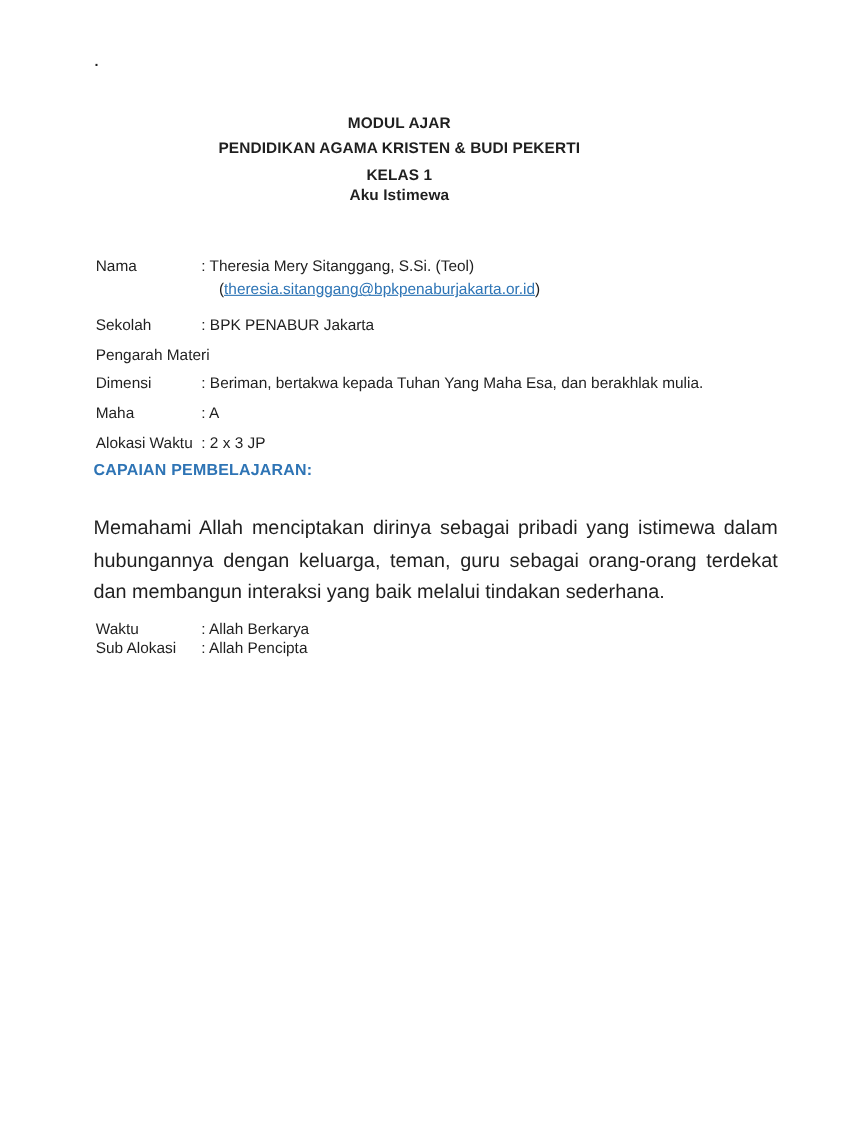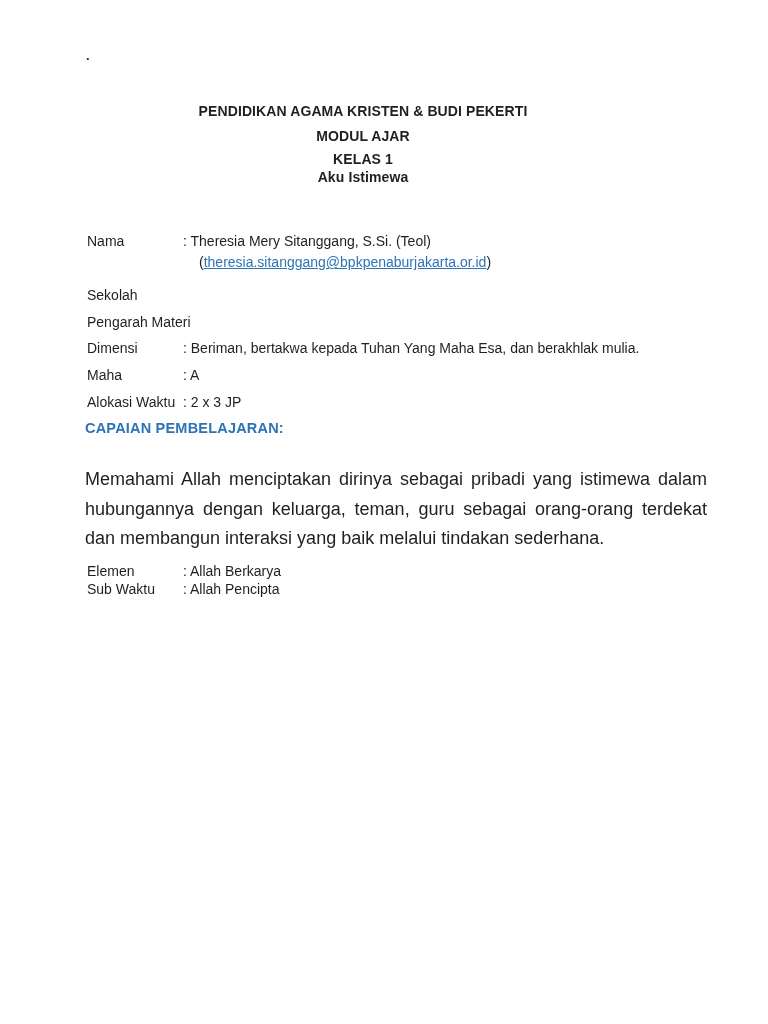--- a/index.html
+++ b/index.html
@@ -105,41 +105,42 @@
   }
 </style>
 </head>
 <body>
 
 <div class="page">
 
   <span class="abs stray">.</span>
 
   <div class="abs titles">
+    <div class="t-line t1">MODUL AJAR</div>
     <div class="t-line t2">PENDIDIKAN AGAMA KRISTEN &amp; BUDI PEKERTI</div>
-    <div class="t-line t1">MODUL AJAR</div>
     <div class="t-line t3">KELAS 1</div>
     <div class="t-line t4">Aku Istimewa</div>
   </div>
 
   <div class="abs details">
 
     <div class="d-row">
       <span class="d-label">Nama</span>
       <span class="d-value">: Theresia Mery Sitanggang, S.Si. (Teol)</span>
     </div>
 
     <div class="email-row">
       <span>(</span>
         <span class="email-link">theresia.sitanggang@bpkpenaburjakarta.or.id</span>
         <span>)</span>
     </div>
 
     <div class="d-row">
       <span class="d-label">Sekolah</span>
+      <span class="d-value">: BPK PENABUR Jakarta</span>
     </div>
 
     <div class="d-row">
       <span class="d-label">Pengarah Materi</span>
     </div>
 
     <div class="d-row">
       <span class="d-label">Dimensi</span>
       <span class="d-value">: Beriman, bertakwa kepada Tuhan Yang Maha Esa, dan berakhlak mulia.</span>
     </div>
@@ -155,22 +156,22 @@
     </div>
 
   </div>
 
   <div class="abs capaian-heading">CAPAIAN PEMBELAJARAN:</div>
 
   <div class="abs capaian-body">Memahami Allah menciptakan dirinya sebagai pribadi yang istimewa dalam hubungannya dengan keluarga, teman, guru sebagai orang-orang terdekat dan membangun interaksi yang baik melalui tindakan sederhana.</div>
 
   <div class="abs elemen">
     <div class="e-row">
-      <span class="d-label">Elemen</span>
+      <span class="d-label">Waktu</span>
       <span class="d-value">: Allah Berkarya</span>
     </div>
     <div class="e-row">
-      <span class="d-label">Sub Waktu</span>
+      <span class="d-label">Sub Alokasi</span>
       <span class="d-value">: Allah Pencipta</span>
     </div>
   </div>
 
 </div>
 
 </body></html>

